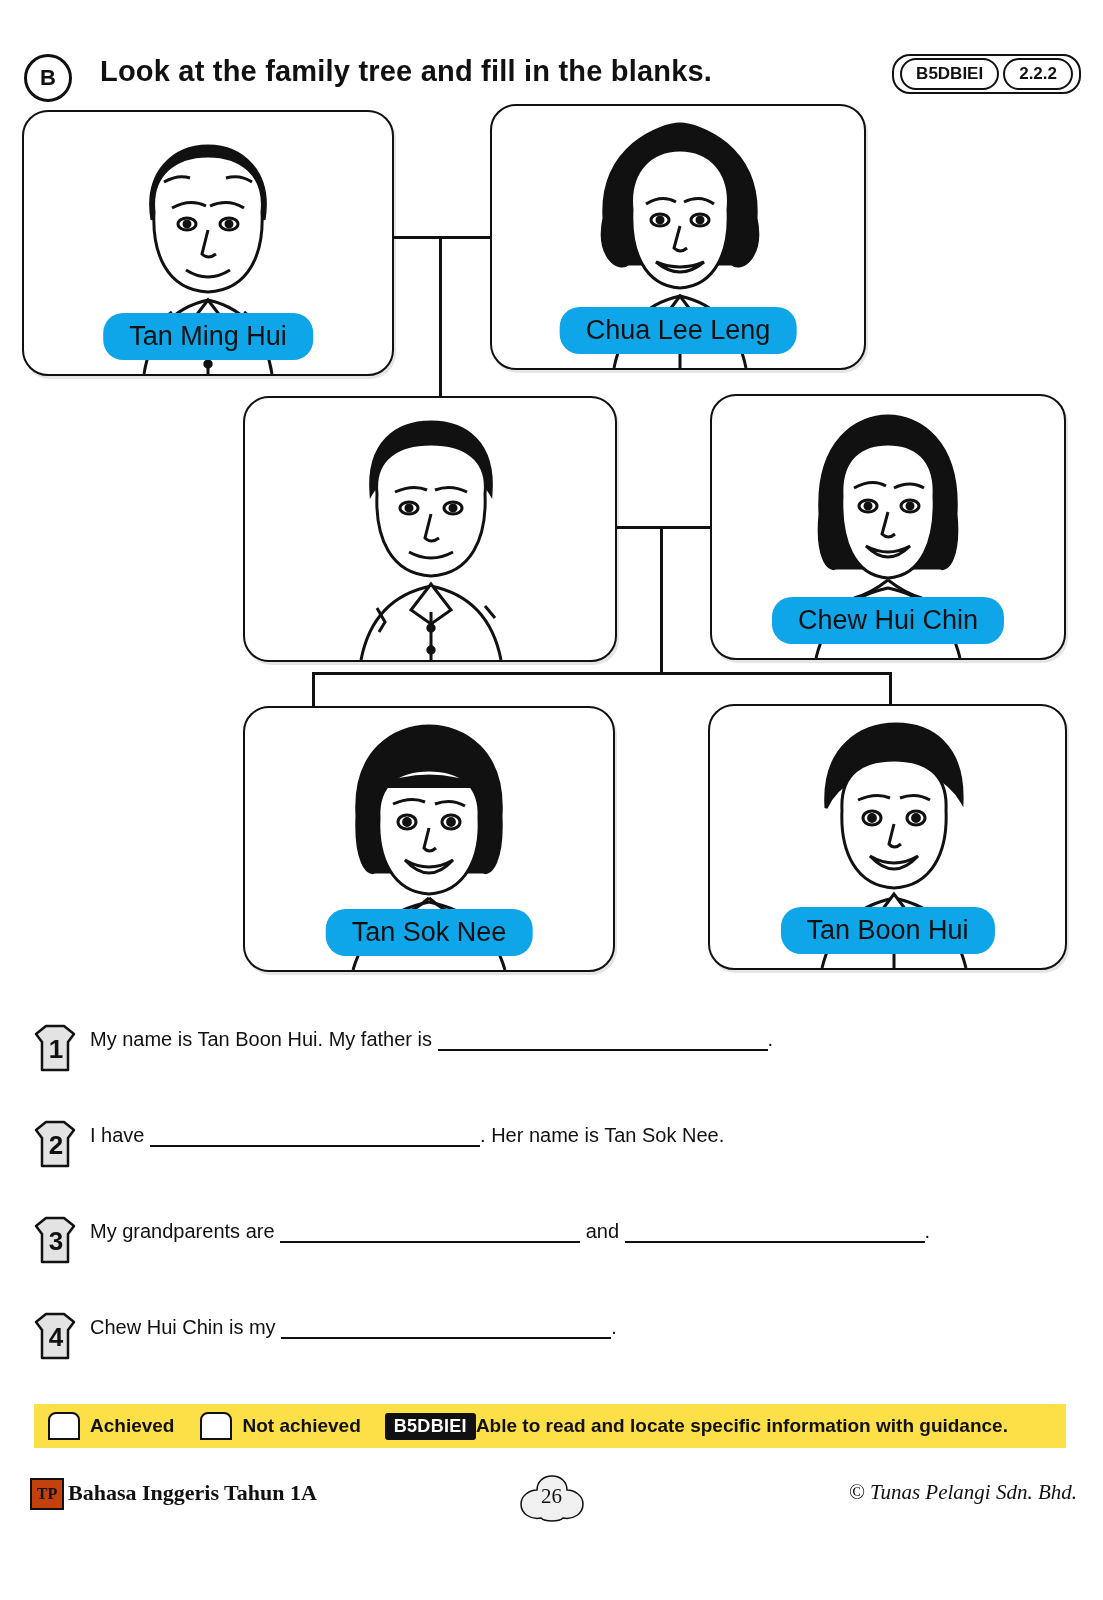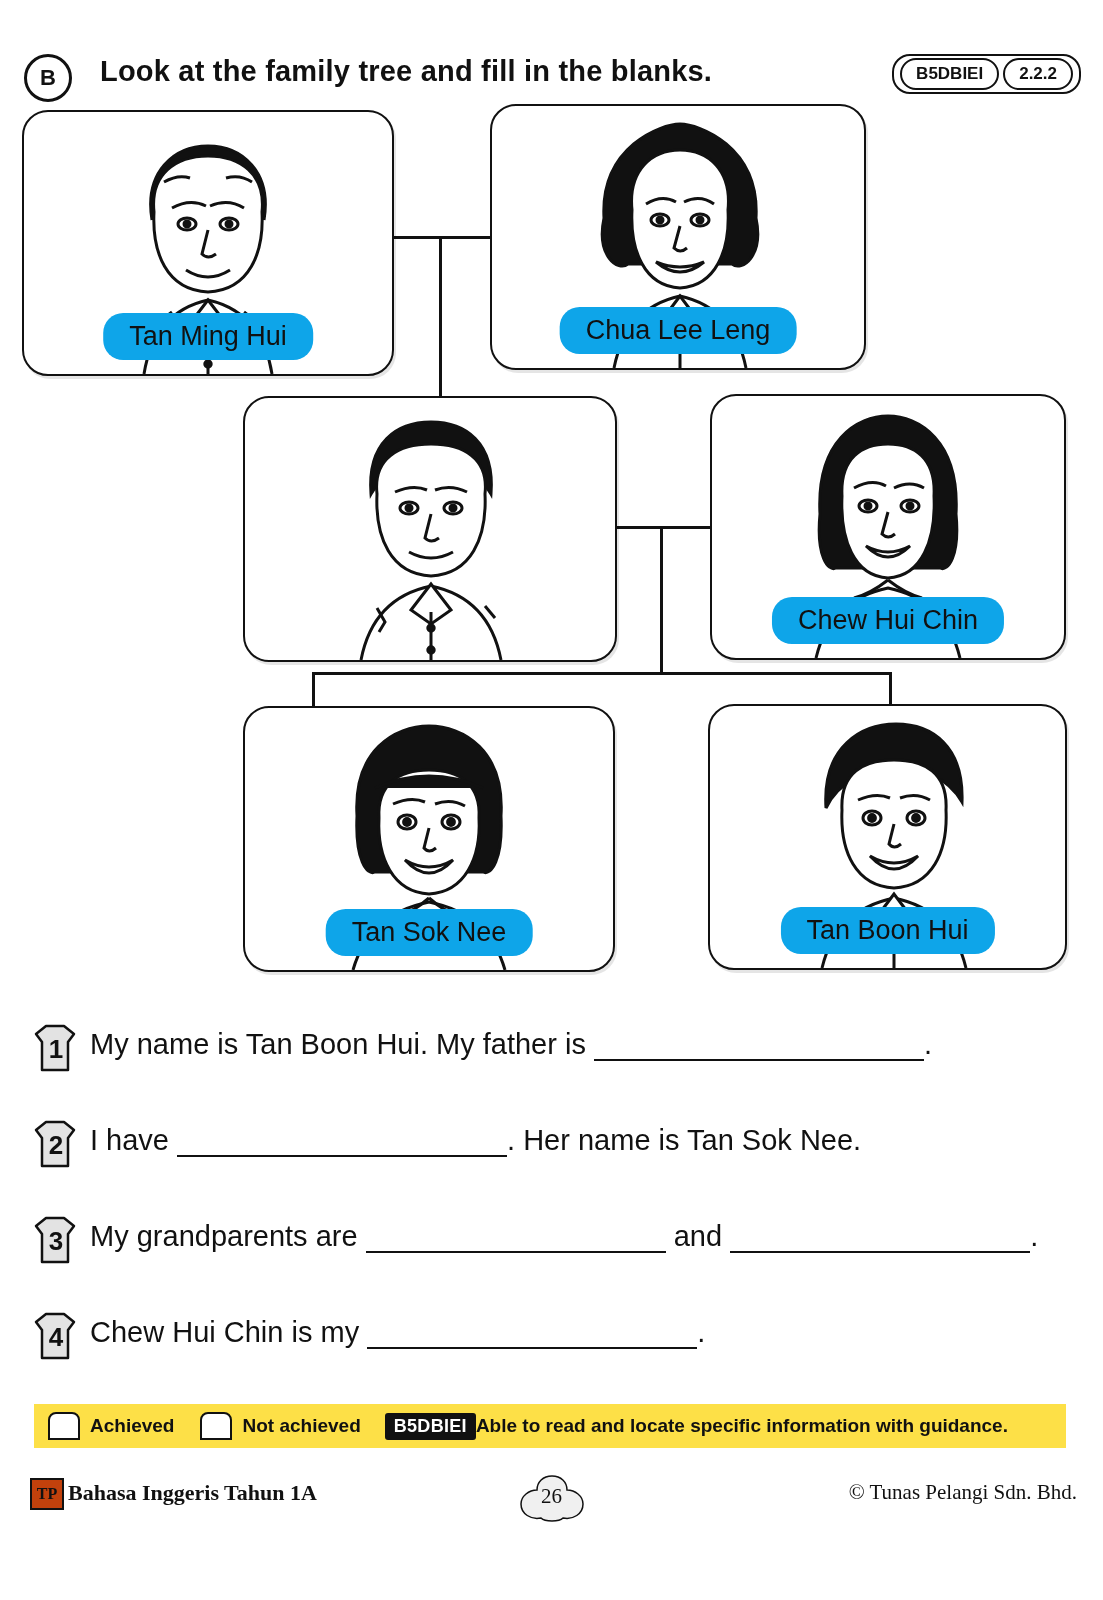--- a/index.html
+++ b/index.html
@@ -63,21 +63,21 @@
 
   
   .questions{position:absolute;left:0;top:1018px;width:1103px;}
   .q-row{position:relative;height:96px;}
   .q-num{
     position:absolute;left:34px;top:8px;width:44px;height:46px;
     font-size:26px;font-weight:bold;display:flex;align-items:center;justify-content:center;
     color:#111;
   }
   .q-shirt{position:absolute;left:28px;top:4px;width:54px;height:52px;}
-  .q-text{position:absolute;left:90px;top:10px;font-size:29px;white-space:nowrap;}
+  .q-text{position:absolute;left:90px;top:10px;font-size:20px;white-space:nowrap;}
   .q-text .blank{
     display:inline-block;border-bottom:2.5px solid #111;vertical-align:bottom;
     height:20px;
   }
 
   
   .band{
     position:absolute;left:34px;top:1404px;width:1032px;height:44px;
     background:#fde047;display:flex;align-items:center;
   }
@@ -94,21 +94,21 @@
     position:absolute;left:30px;top:8px;width:30px;height:28px;border:2px solid #111;
     display:flex;align-items:center;justify-content:center;font-size:16px;font-weight:bold;
     font-family:"Liberation Serif",serif;background:#c2410c;
   }
   .foot-left{position:absolute;left:68px;top:10px;font-size:22px;font-weight:bold;font-family:"Liberation Serif",serif;}
   .foot-page{
     position:absolute;left:50%;top:6px;transform:translateX(-50%);
     width:56px;height:40px;display:flex;align-items:center;justify-content:center;
     font-size:21px;font-family:"Liberation Serif",serif;
   }
-  .foot-right{position:absolute;right:26px;top:10px;font-size:21px;font-family:"Liberation Serif",serif;}
+  .foot-right{position:absolute;right:26px;top:10px;font-size:21px;font-style:italic;font-family:"Liberation Serif",serif;}
 </style>
 </head>
 <body>
 
 <div class="page">
 
   <div class="header">
     <div class="sec-badge">B</div>
     <div class="instruction">Look at the family tree and fill in the blanks.</div>
     <div class="code-pill">

